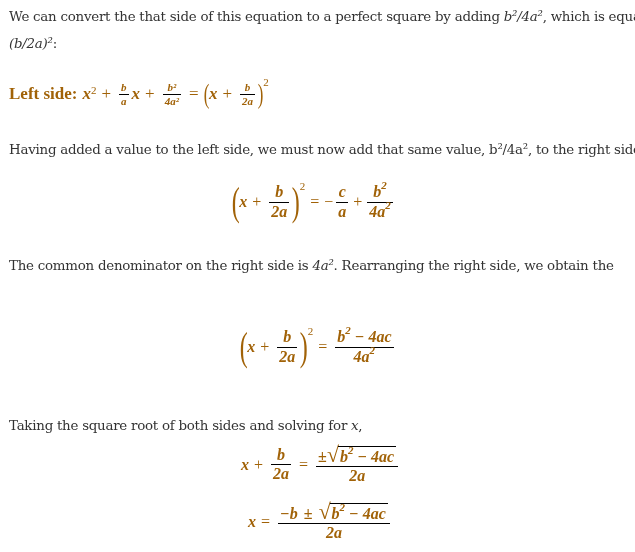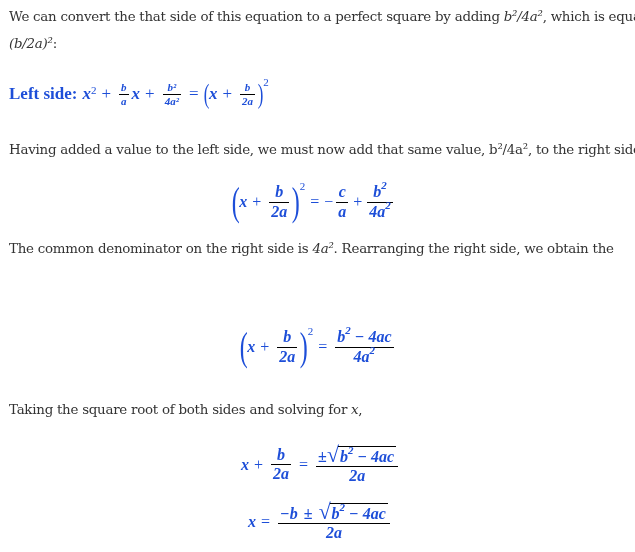--- a/index.html
+++ b/index.html
@@ -21,21 +21,21 @@
       font-size: 13.4px;
       line-height: 27px;
       letter-spacing: -0.25px;
       color: #333333;
       font-family: "DejaVu Serif", serif;
       white-space: nowrap;
     }
     .prose i { font-style: italic; }
     .math {
       font-family: "Liberation Serif", "DejaVu Serif", serif;
-      color: #1d4ed8;
+      color: #a16207;
       position: absolute;
       white-space: nowrap;
     }
     .mb { font-weight: bold; font-style: italic; }
     .row {
       display: inline-flex;
       align-items: center;
     }
     .frac {
       display: inline-flex;
@@ -146,21 +146,21 @@
     <span class="den mb">a</span>
   </span>
   <span class="op" style="margin:0 2px;">+</span>
   <span class="frac">
     <span class="num mb"><span>b</span><sup class="sq">2</sup></span>
     <span class="bar"></span>
     <span class="den mb"><span>4a</span><sup class="sq">2</sup></span>
   </span>
 </div>
 
-<div class="prose" style="top:235px;">
+<div class="prose" style="top:252px;">
   <div><span>The common denominator on the right side is </span><i>4a²</i><span>. Rearranging the right side, we obtain the</span></div>
 </div>
 
 <div class="math row" style="left:240px; top:327px; font-size:16px;">
   <span class="big-paren">(</span>
   <span class="mb">x</span>
   <span class="op">+</span>
   <span class="frac">
     <span class="num mb">b</span>
     <span class="bar"></span>
@@ -169,21 +169,21 @@
   <span class="big-paren">)</span>
     <sup class="sq" style="top:-16px;">2</sup>
   <span class="op">=</span>
   <span class="frac">
     <span class="num mb"><span>b</span><sup class="sq">2</sup><span> − 4ac</span></span>
     <span class="bar"></span>
     <span class="den mb"><span>4a</span><sup class="sq">2</sup></span>
   </span>
 </div>
 
-<div class="prose" style="top:396px;">
+<div class="prose" style="top:412px;">
   <span>Taking the square root of both sides and solving for </span><i>x</i><span>,</span>
 </div>
 
 <div class="math row" style="left:241px; top:444px; font-size:16px;">
   <span class="mb">x</span>
   <span class="op">+</span>
   <span class="frac">
     <span class="num mb">b</span>
     <span class="bar"></span>
     <span class="den mb">2a</span>

